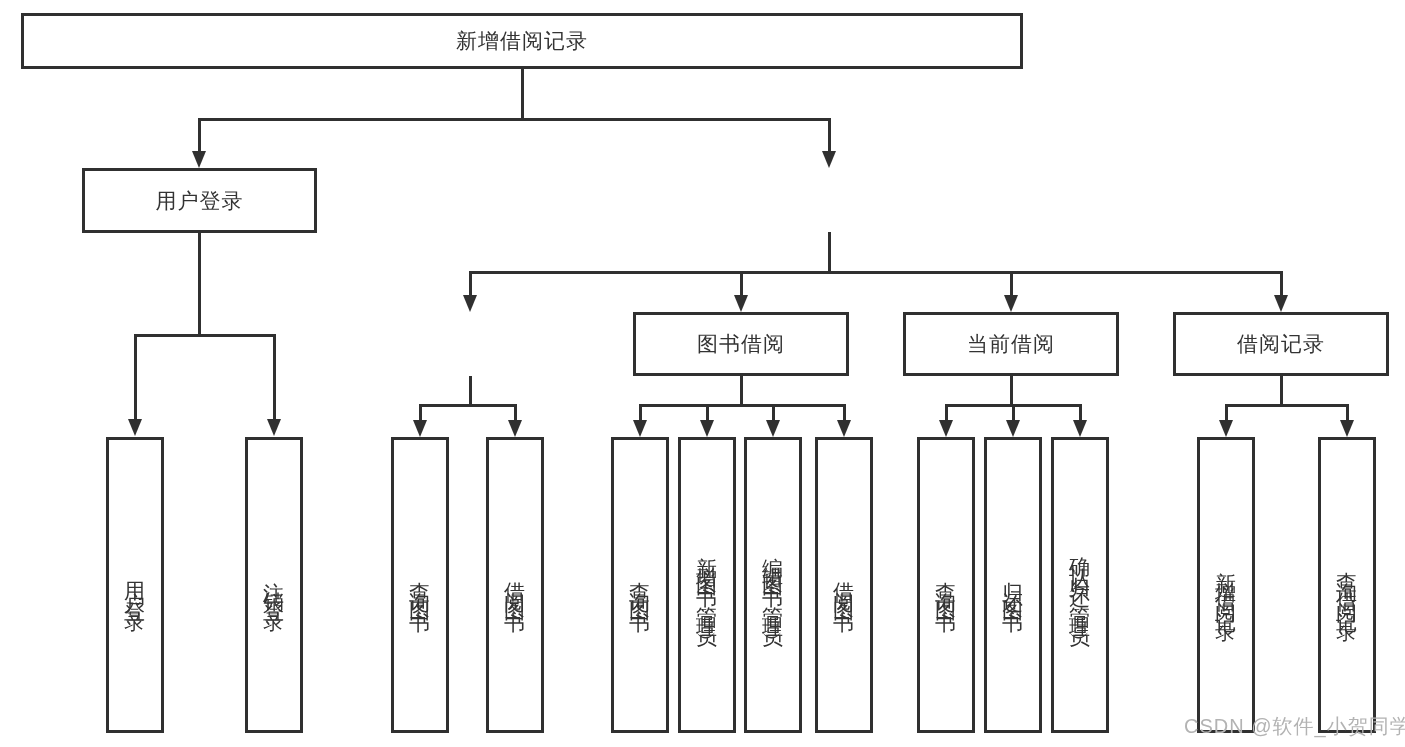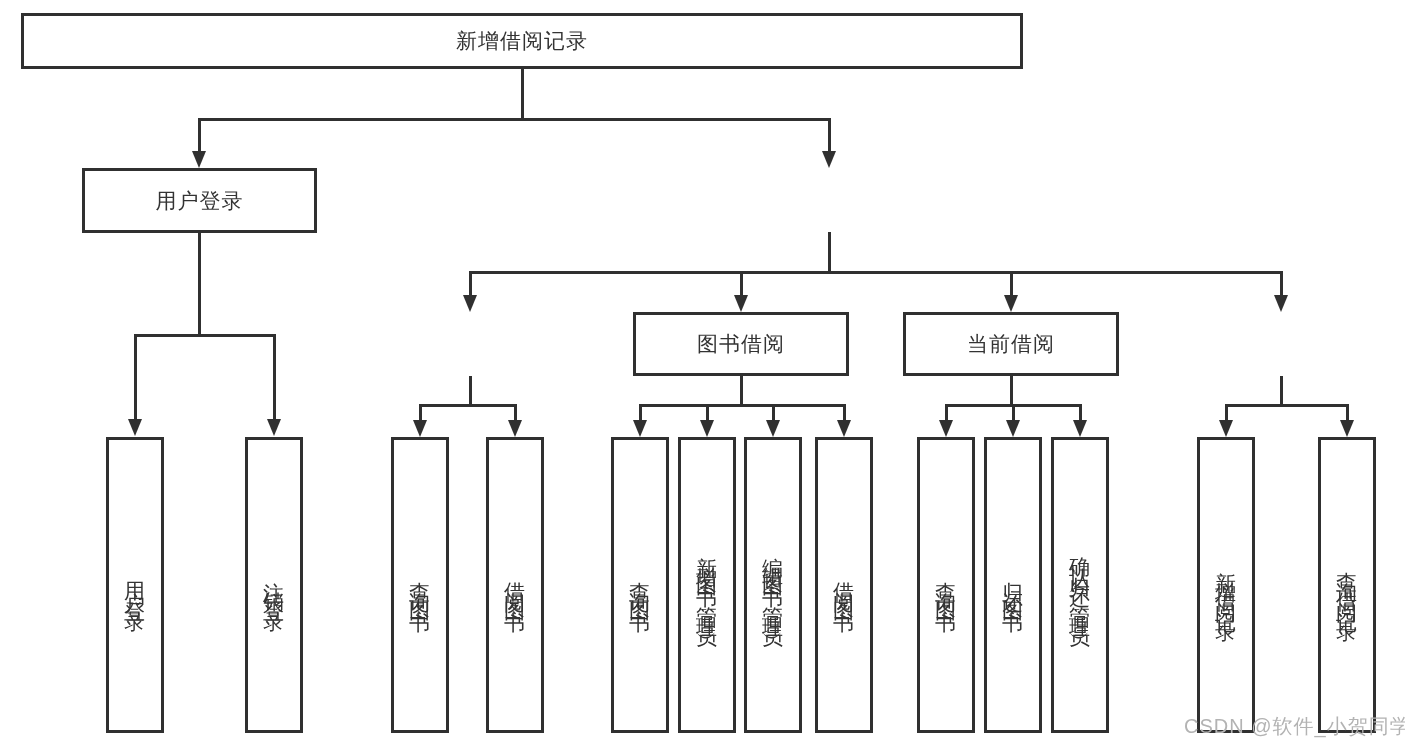--- a/index.html
+++ b/index.html
@@ -76,20 +76,23 @@
   <div class="arrow" style="left:1004px;top:295px"></div>
   <div class="vline" style="left:1280px;top:271px;height:26px"></div>
   <div class="arrow" style="left:1274px;top:295px"></div>
 
   <div class="node" style="left:633px;top:312px;width:216px;height:64px">
     <span class="lbl">图书借阅</span>
   </div>
   <div class="node" style="left:903px;top:312px;width:216px;height:64px">
     <span class="lbl">当前借阅</span>
   </div>
+  <div class="node" style="left:1173px;top:312px;width:216px;height:64px">
+    <span class="lbl">借阅记录</span>
+  </div>
 
   <div class="vline" style="left:469px;top:376px;height:31px"></div>
   <div class="hline" style="left:419px;top:404px;width:98px"></div>
   <div class="vline" style="left:419px;top:404px;height:17px"></div>
   <div class="arrow" style="left:413px;top:420px"></div>
   <div class="vline" style="left:514px;top:404px;height:17px"></div>
   <div class="arrow" style="left:508px;top:420px"></div>
 
   <div class="vline" style="left:740px;top:376px;height:31px"></div>
   <div class="hline" style="left:639px;top:404px;width:207px"></div>

